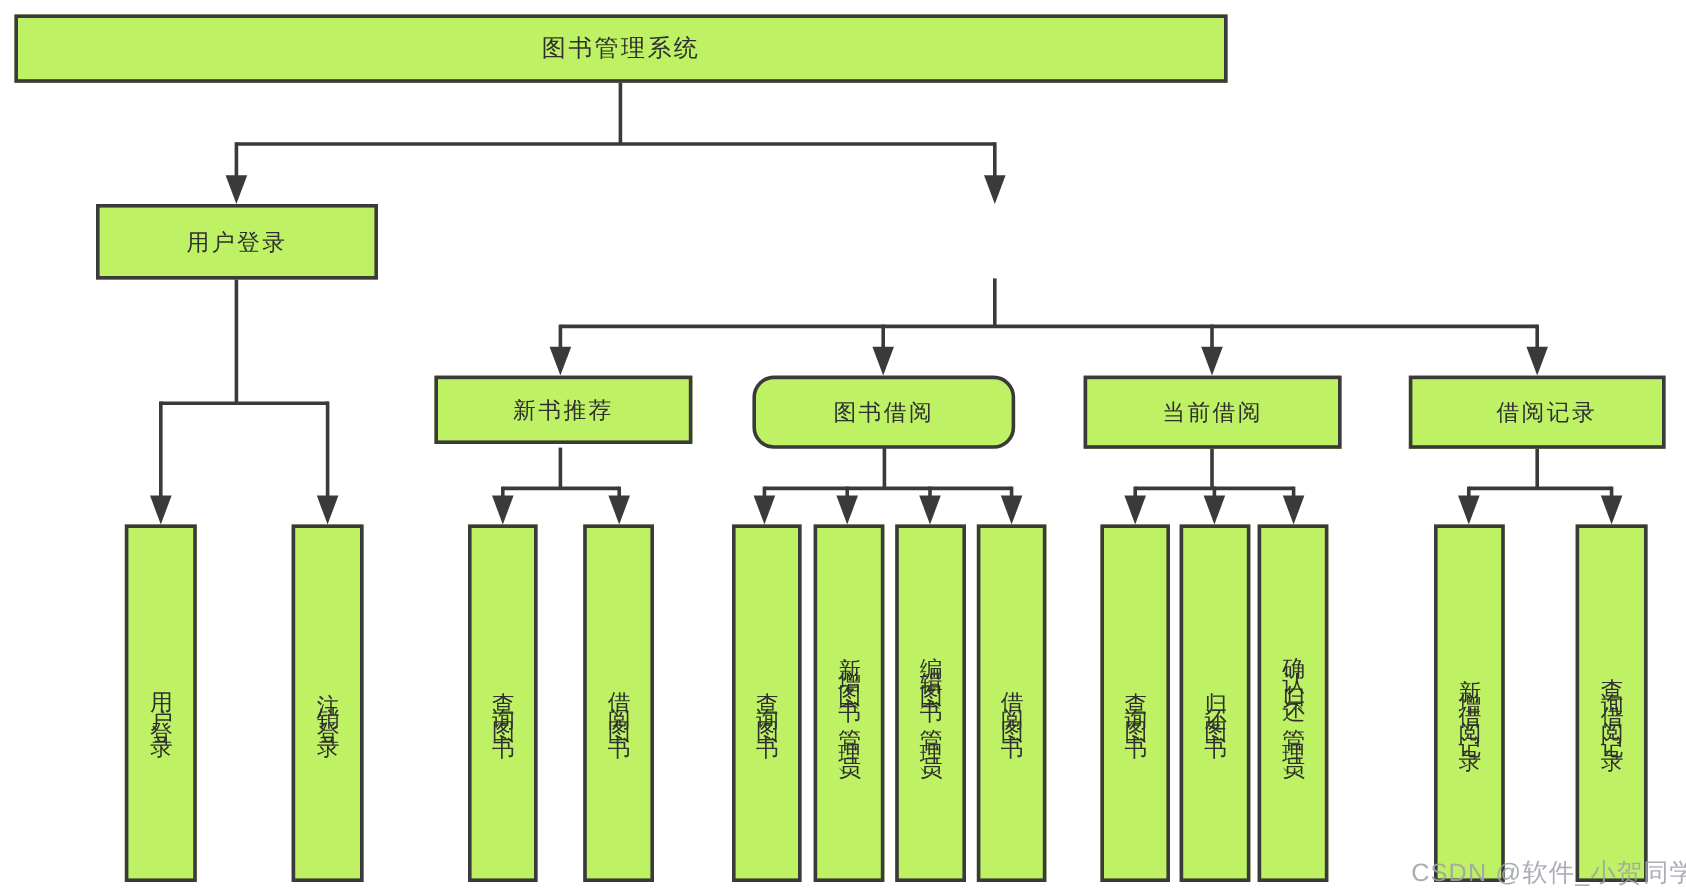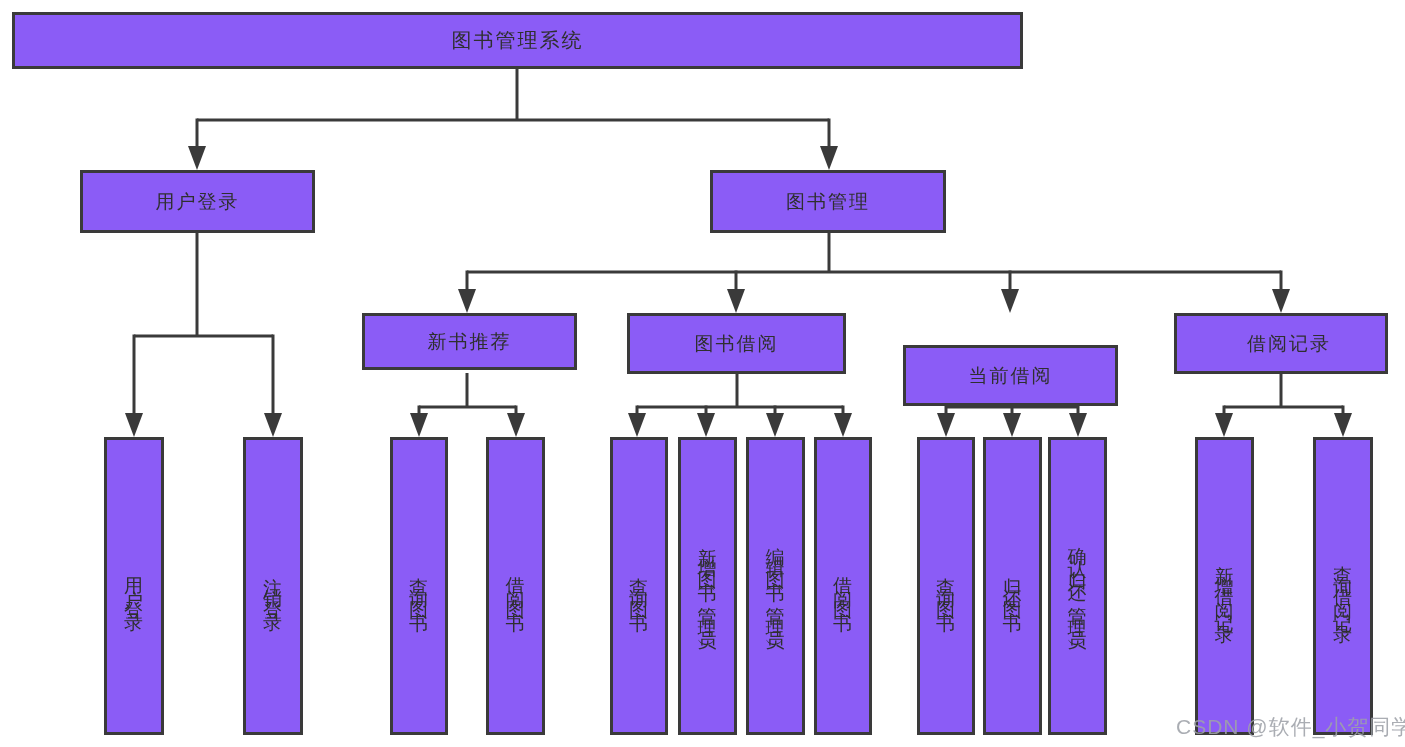--- a/index.html
+++ b/index.html
@@ -14,21 +14,21 @@
   svg.connectors {
     position: absolute;
     left: 0; top: 0;
     width: 1405px; height: 747px;
     z-index: 1;
   }
   .box {
     position: absolute;
     box-sizing: border-box;
     border: 3px solid #3a3a3a;
-    background: #8b5cf6;
+    background: #bef264;
     display: flex;
     align-items: center;
     justify-content: center;
     color: #2f2f2f;
     z-index: 2;
   }
   .box.root { border-width: 3px; }
   .h-label {
     font-size: 19px;
     letter-spacing: 2px;
@@ -122,31 +122,28 @@
     <polygon points="1334,413 1352,413 1343,437" fill="#3a3a3a" stroke="none"></polygon>
   </svg>
 
   <div class="box root" style="left:12px; top:12px; width:1011px; height:57px;">
     <span class="h-label">图书管理系统</span>
   </div>
 
   <div class="box" style="left:80px; top:170px; width:235px; height:63px;">
     <span class="h-label">用户登录</span>
   </div>
-  <div class="box" style="left:710px; top:170px; width:236px; height:63px;">
-    <span class="h-label">图书管理</span>
-  </div>
 
   <div class="box" style="left:362px; top:313px; width:215px; height:57px;">
     <span class="h-label">新书推荐</span>
   </div>
-  <div class="box" style="left:627px; top:313px; width:219px; height:61px;">
+  <div class="box" style="left:627px; top:313px; width:219px; height:61px;border-radius:18px;">
     <span class="h-label">图书借阅</span>
   </div>
-  <div class="box" style="left:903px; top:313px; width:215px; height:61px;margin-top:32px;">
+  <div class="box" style="left:903px; top:313px; width:215px; height:61px;">
     <span class="h-label">当前借阅</span>
   </div>
   <div class="box" style="left:1174px; top:313px; width:214px; height:61px;padding-left:16px;">
     <span class="h-label">借阅记录</span>
   </div>
 
   <div class="box leaf" style="left:104px; top:437px; width:60px; height:298px;">
     <span class="v-label">用户登录</span>
   </div>
   <div class="box leaf" style="left:243px; top:437px; width:60px; height:298px;">

